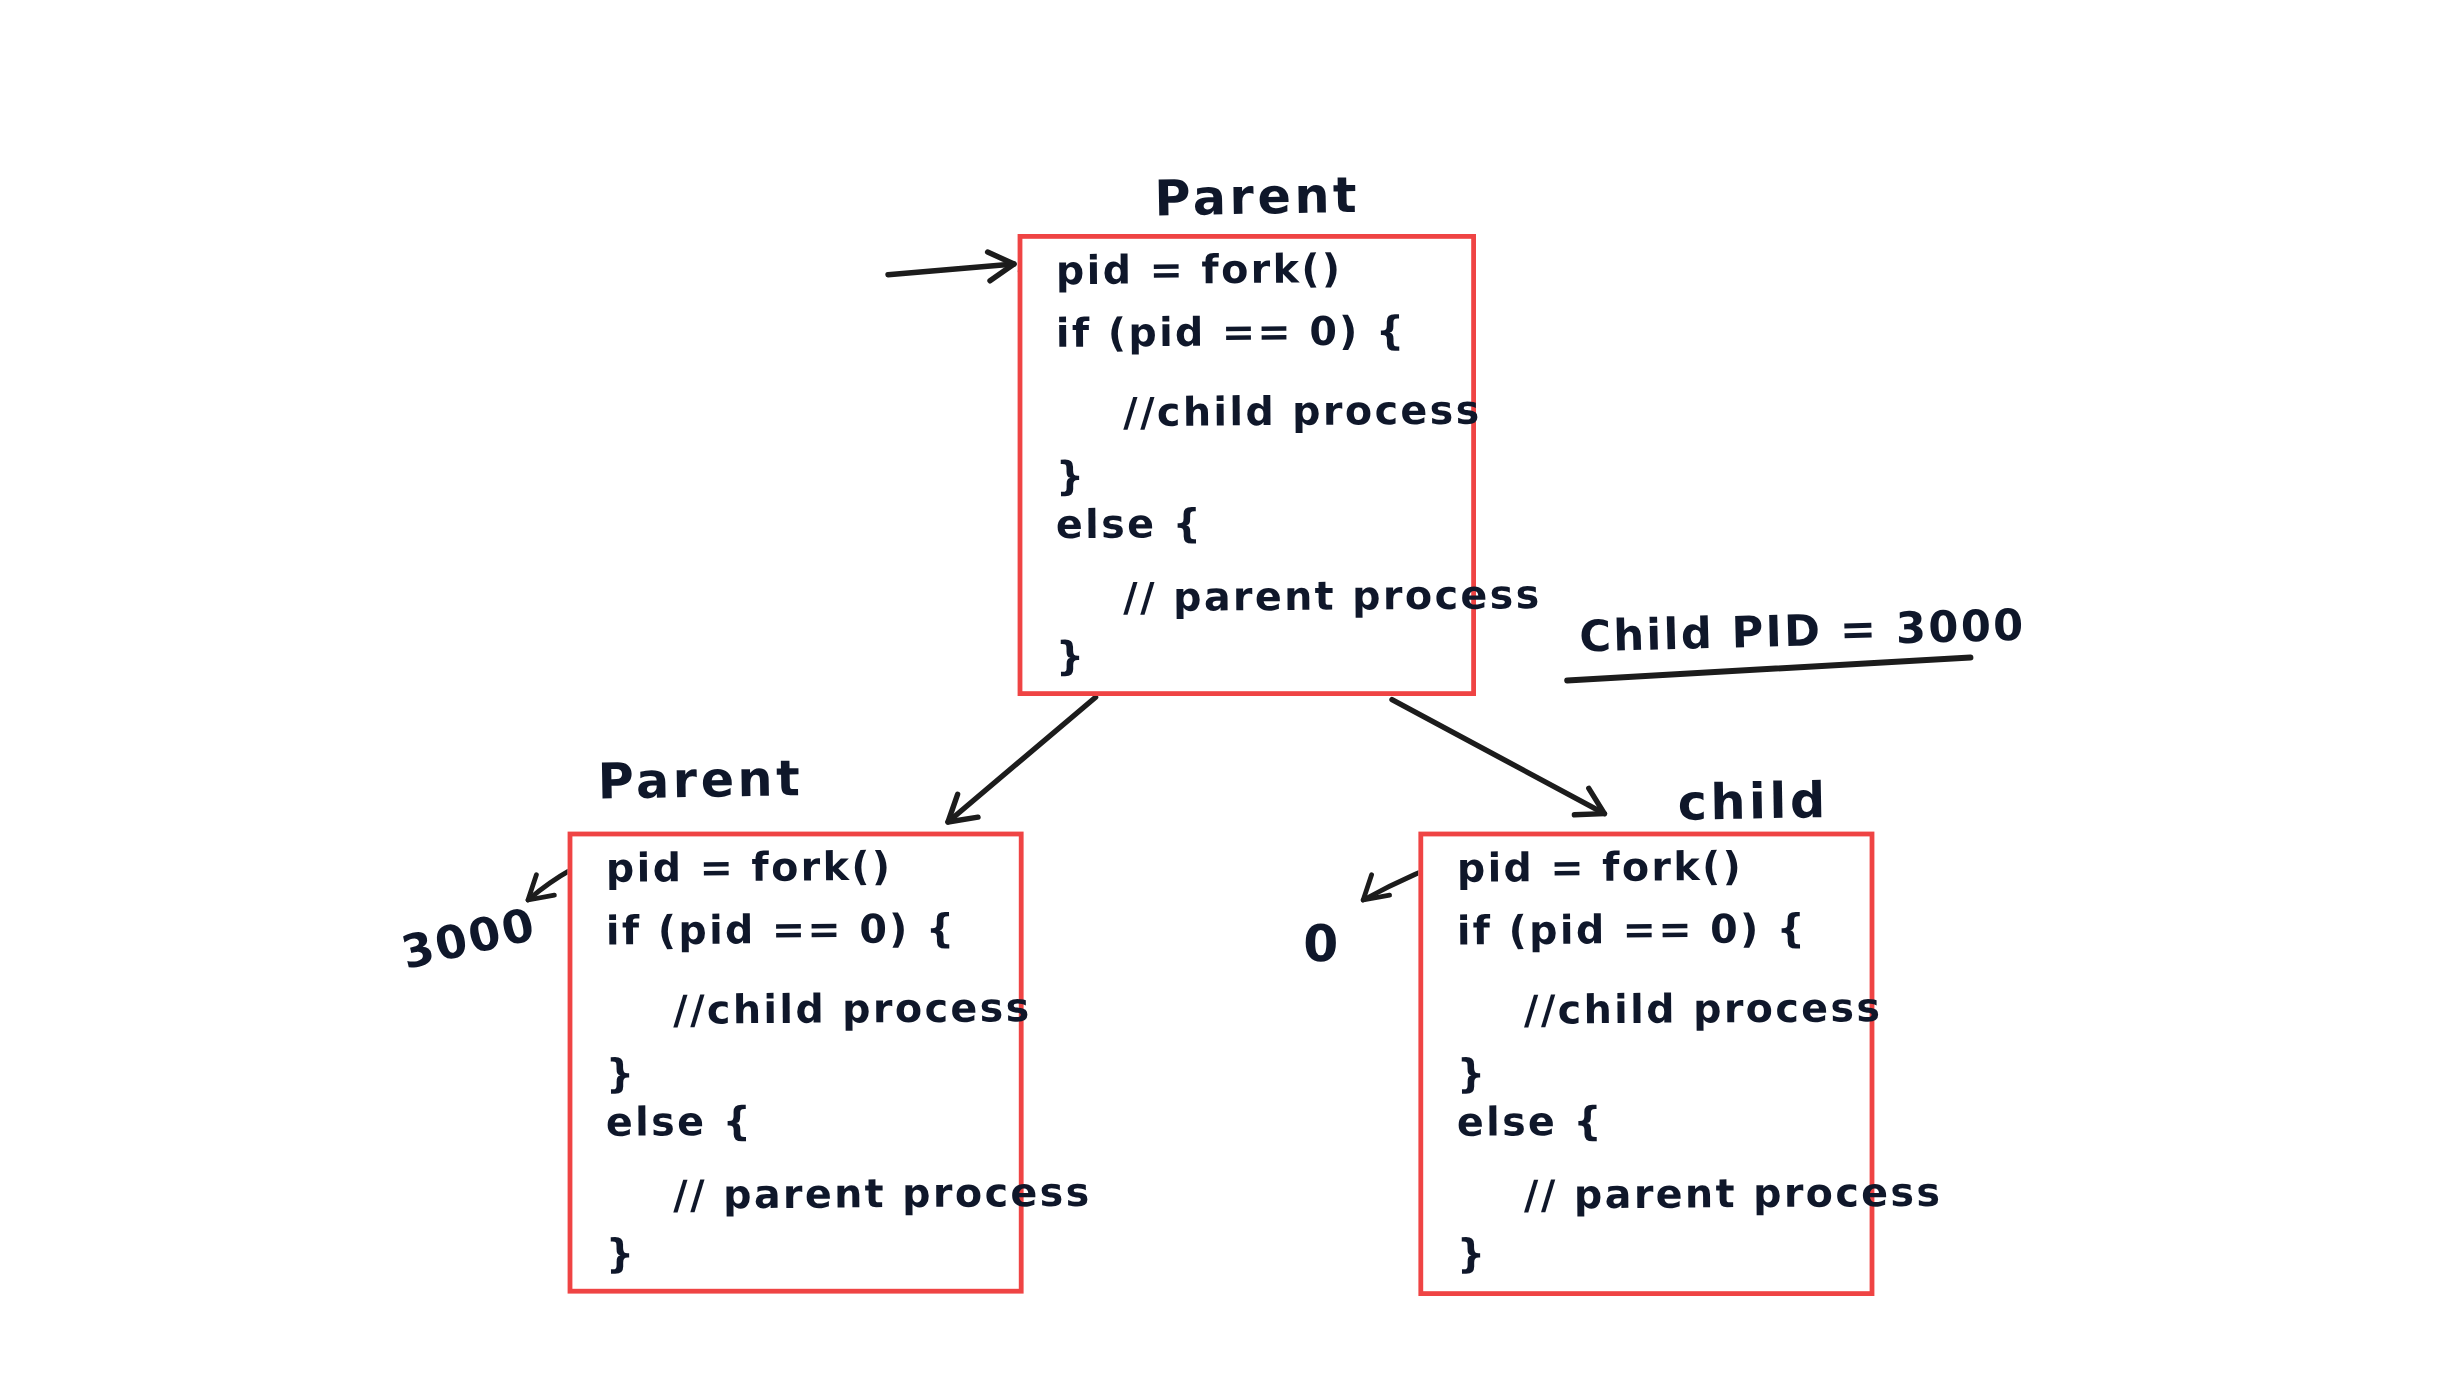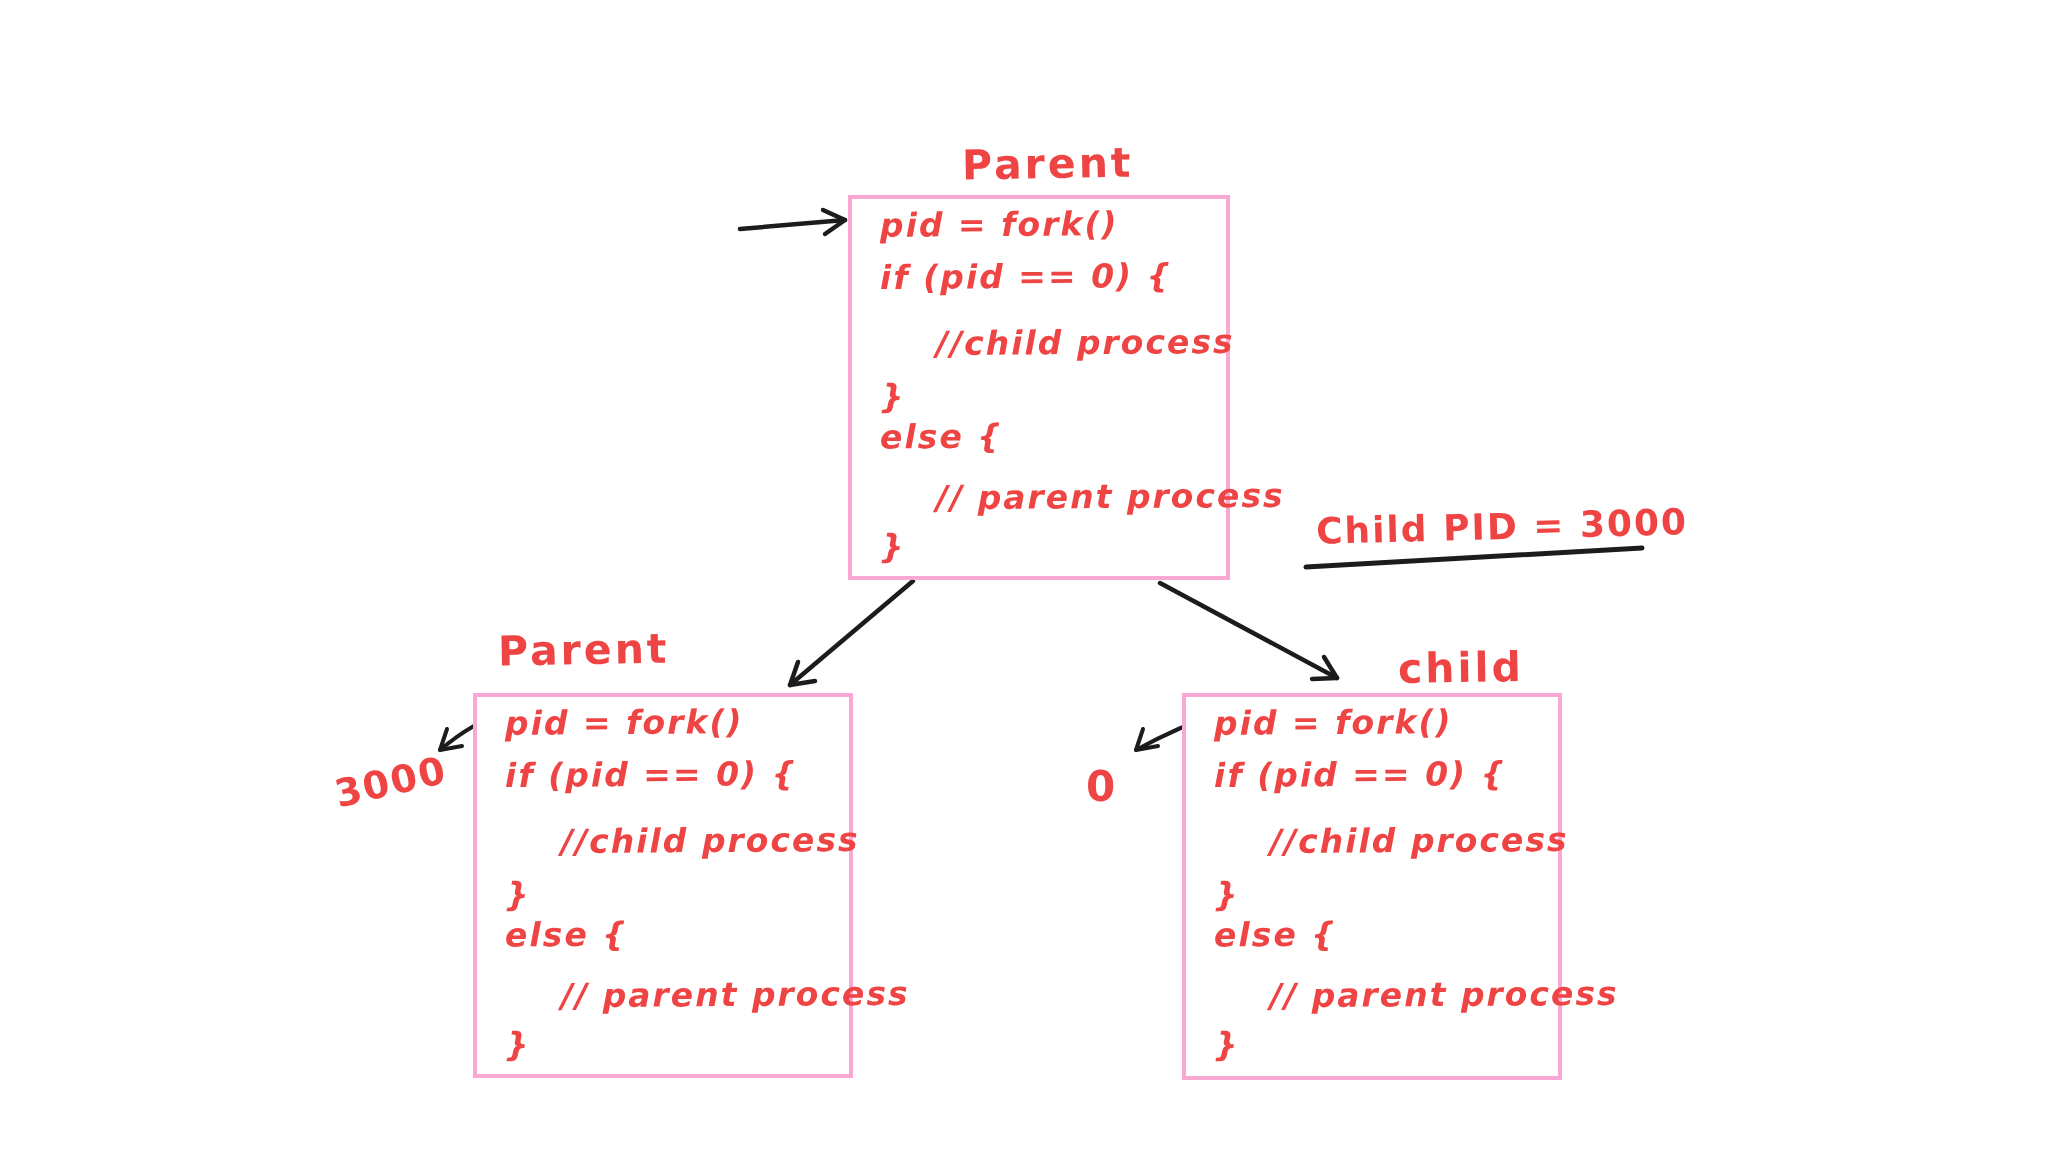--- a/index.html
+++ b/index.html
@@ -2,35 +2,34 @@
 <html><head>
 <meta charset="utf-8">
 <style>
   html, body { margin: 0; padding: 0; background: #ffffff; }
   .page {
     position: relative;
     width: 2048px;
     height: 1152px;
     background: #ffffff;
     font-family: "DejaVu Sans", sans-serif;
-    color: #ef4444;
+    color: #0f172a;
     overflow: hidden;
   }
   .arrow-layer {
     position: absolute;
     left: 0; top: 0;
     width: 2048px; height: 1152px;
     pointer-events: none;
   }
   .process-box {
     position: absolute;
-    border: 4px solid #f9a8d4;
+    border: 4px solid #ef4444;
     background: #ffffff;
     box-sizing: border-box;
-    font-style: italic;
   }
   .box-top   { left: 848px;  top: 195px; width: 382px; height: 385px; }
   .box-left  { left: 473px;  top: 693px; width: 380px; height: 385px; }
   .box-right { left: 1182px; top: 693px; width: 380px; height: 387px; }
   .code-line {
     position: absolute;
     left: 28px;
     font-size: 33px;
     font-weight: 600;
     letter-spacing: 2px;

